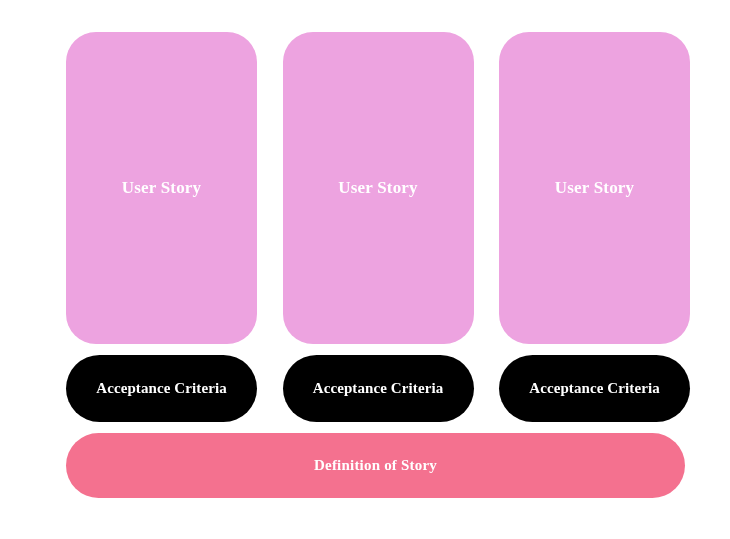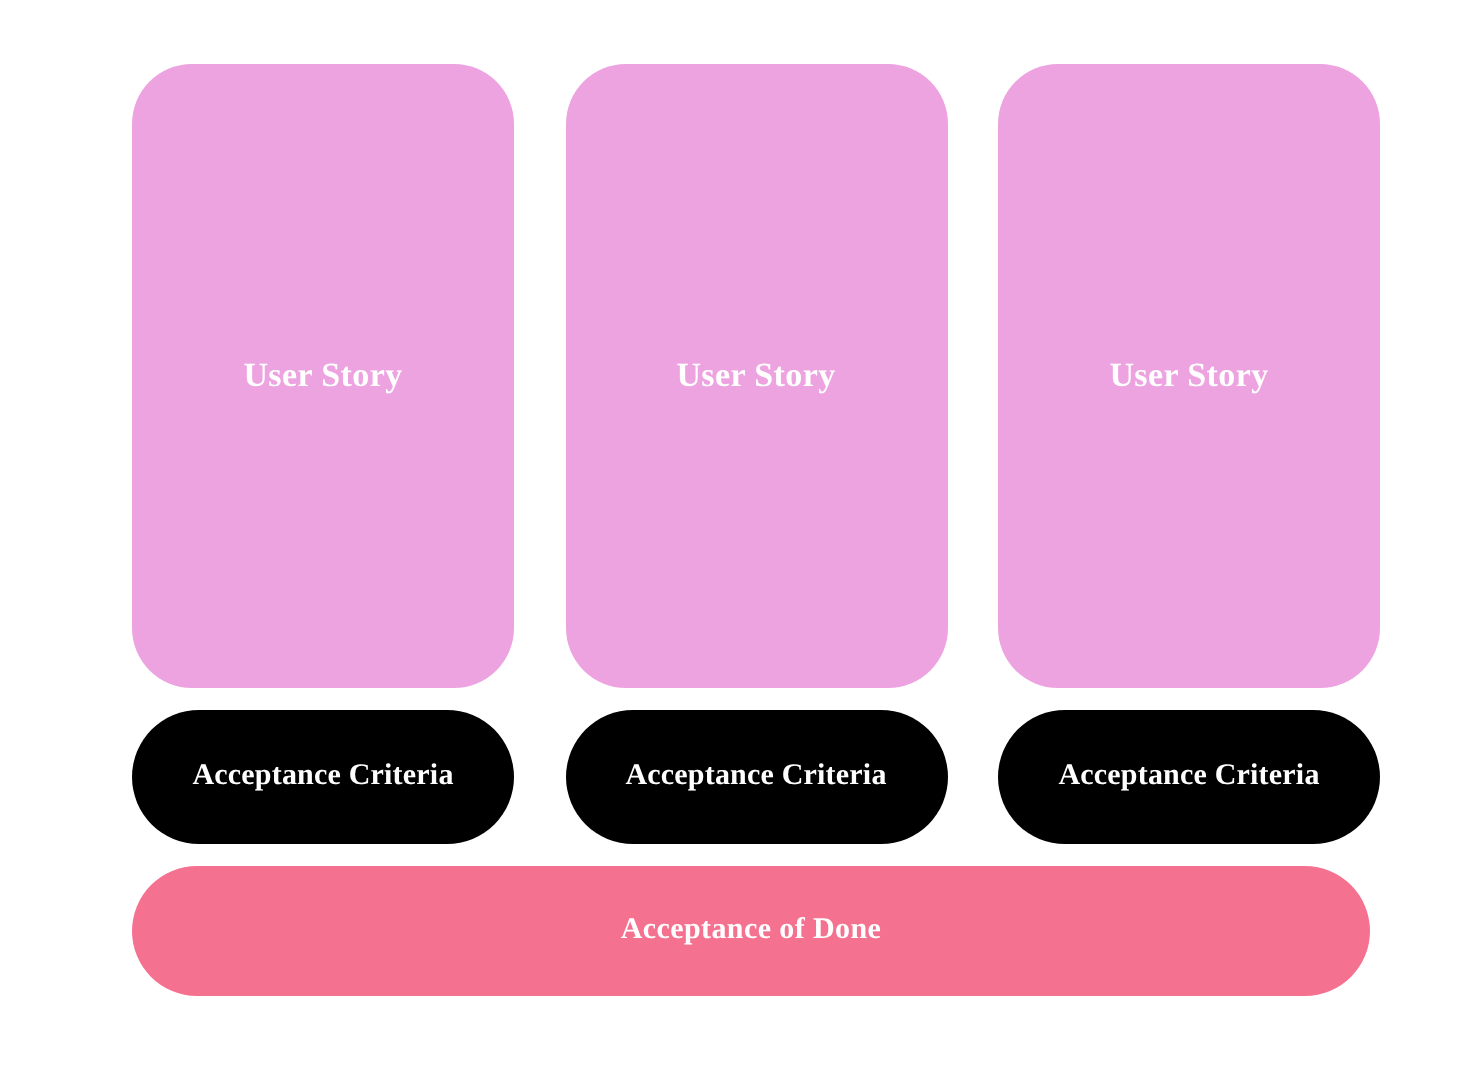--- a/index.html
+++ b/index.html
@@ -139,16 +139,16 @@
       <span class="criteria-pill-label">Acceptance Criteria</span>
     </div>
 
     <div class="criteria-pill">
       <span class="criteria-pill-label">Acceptance Criteria</span>
     </div>
 
   </div>
 
   <div class="dod-bar">
-    <span class="dod-bar-label">Acceptance of Done</span>
+    <span class="dod-bar-label">Definition of Story</span>
   </div>
 
 </div>
 
 </body></html>

